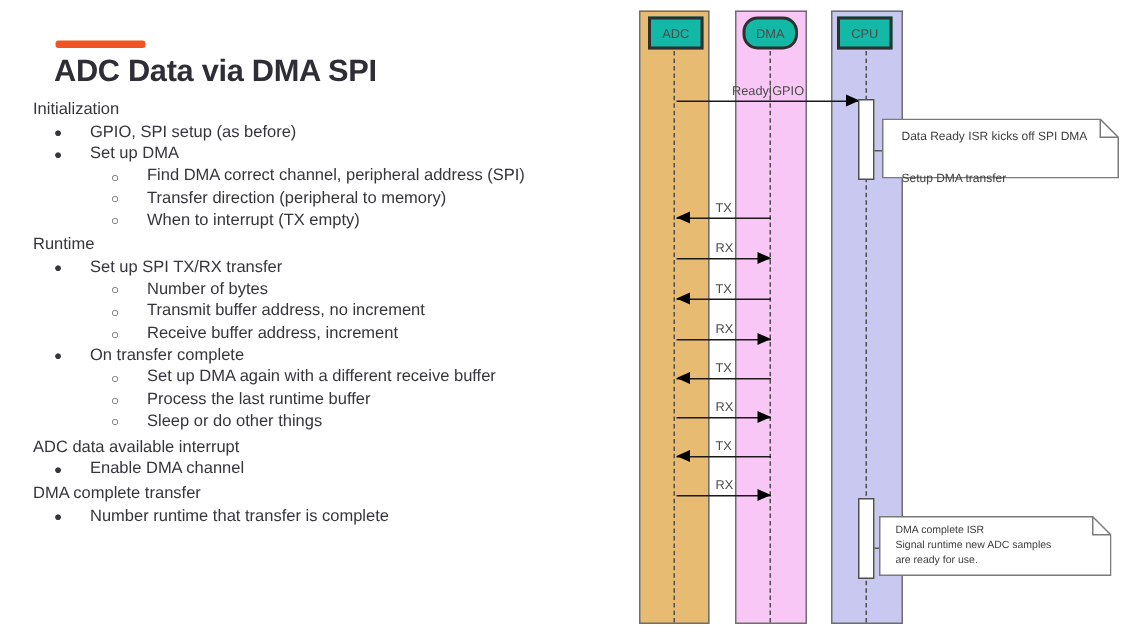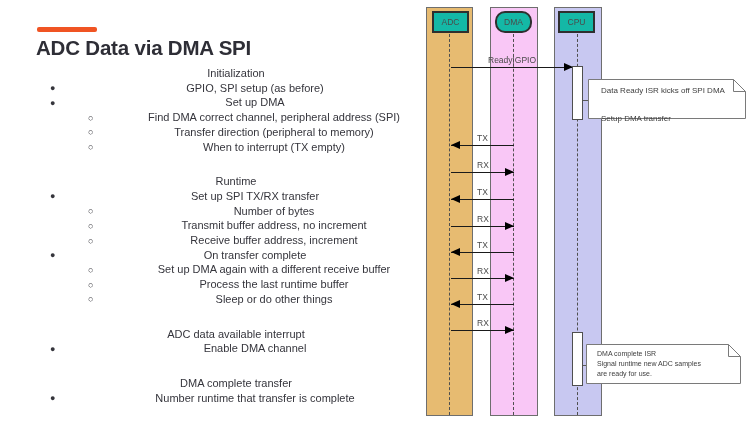--- a/index.html
+++ b/index.html
@@ -7,24 +7,24 @@
   .slide {
     position:relative; width:750px; height:422px; background:#ffffff;
     overflow:hidden; color:#35353c;
   }
 
   
   .accent-bar { position:absolute; left:37px; top:27px; width:60px; height:5px;
                 background:#f05423; border-radius:2px; }
   .title { position:absolute; left:36px; top:36px; font-size:20.5px; font-weight:bold;
            color:#2e2e36; letter-spacing:-0.2px; }
-  .outline { position:absolute; left:36px; top:66px; width:400px;
-             font-size:11px; line-height:14.7px; color:#35353c;text-align:center; }
+  .outline { position:absolute; left:22px; top:66px; width:400px;
+             font-size:11px; line-height:14.7px; color:#35353c; }
   .section { margin:0; }
-  .section + .section { margin-top:20px; }
+  .section + .section { margin-top:2px; }
   .row { position:relative; }
   .l1 { padding-left:38px; }
   .l2 { padding-left:76px; }
   .bullet { position:absolute; top:0.5px; font-size:9px; color:#35353c; }
   .l1 .bullet { left:14px; }
   .l2 .bullet { left:52px; }
 
   
   .lane { position:absolute; top:7px; height:409px; border:1px solid #6e6e6e; }
   .lane-adc { left:426px; width:47px; background:#e7bb71; }

